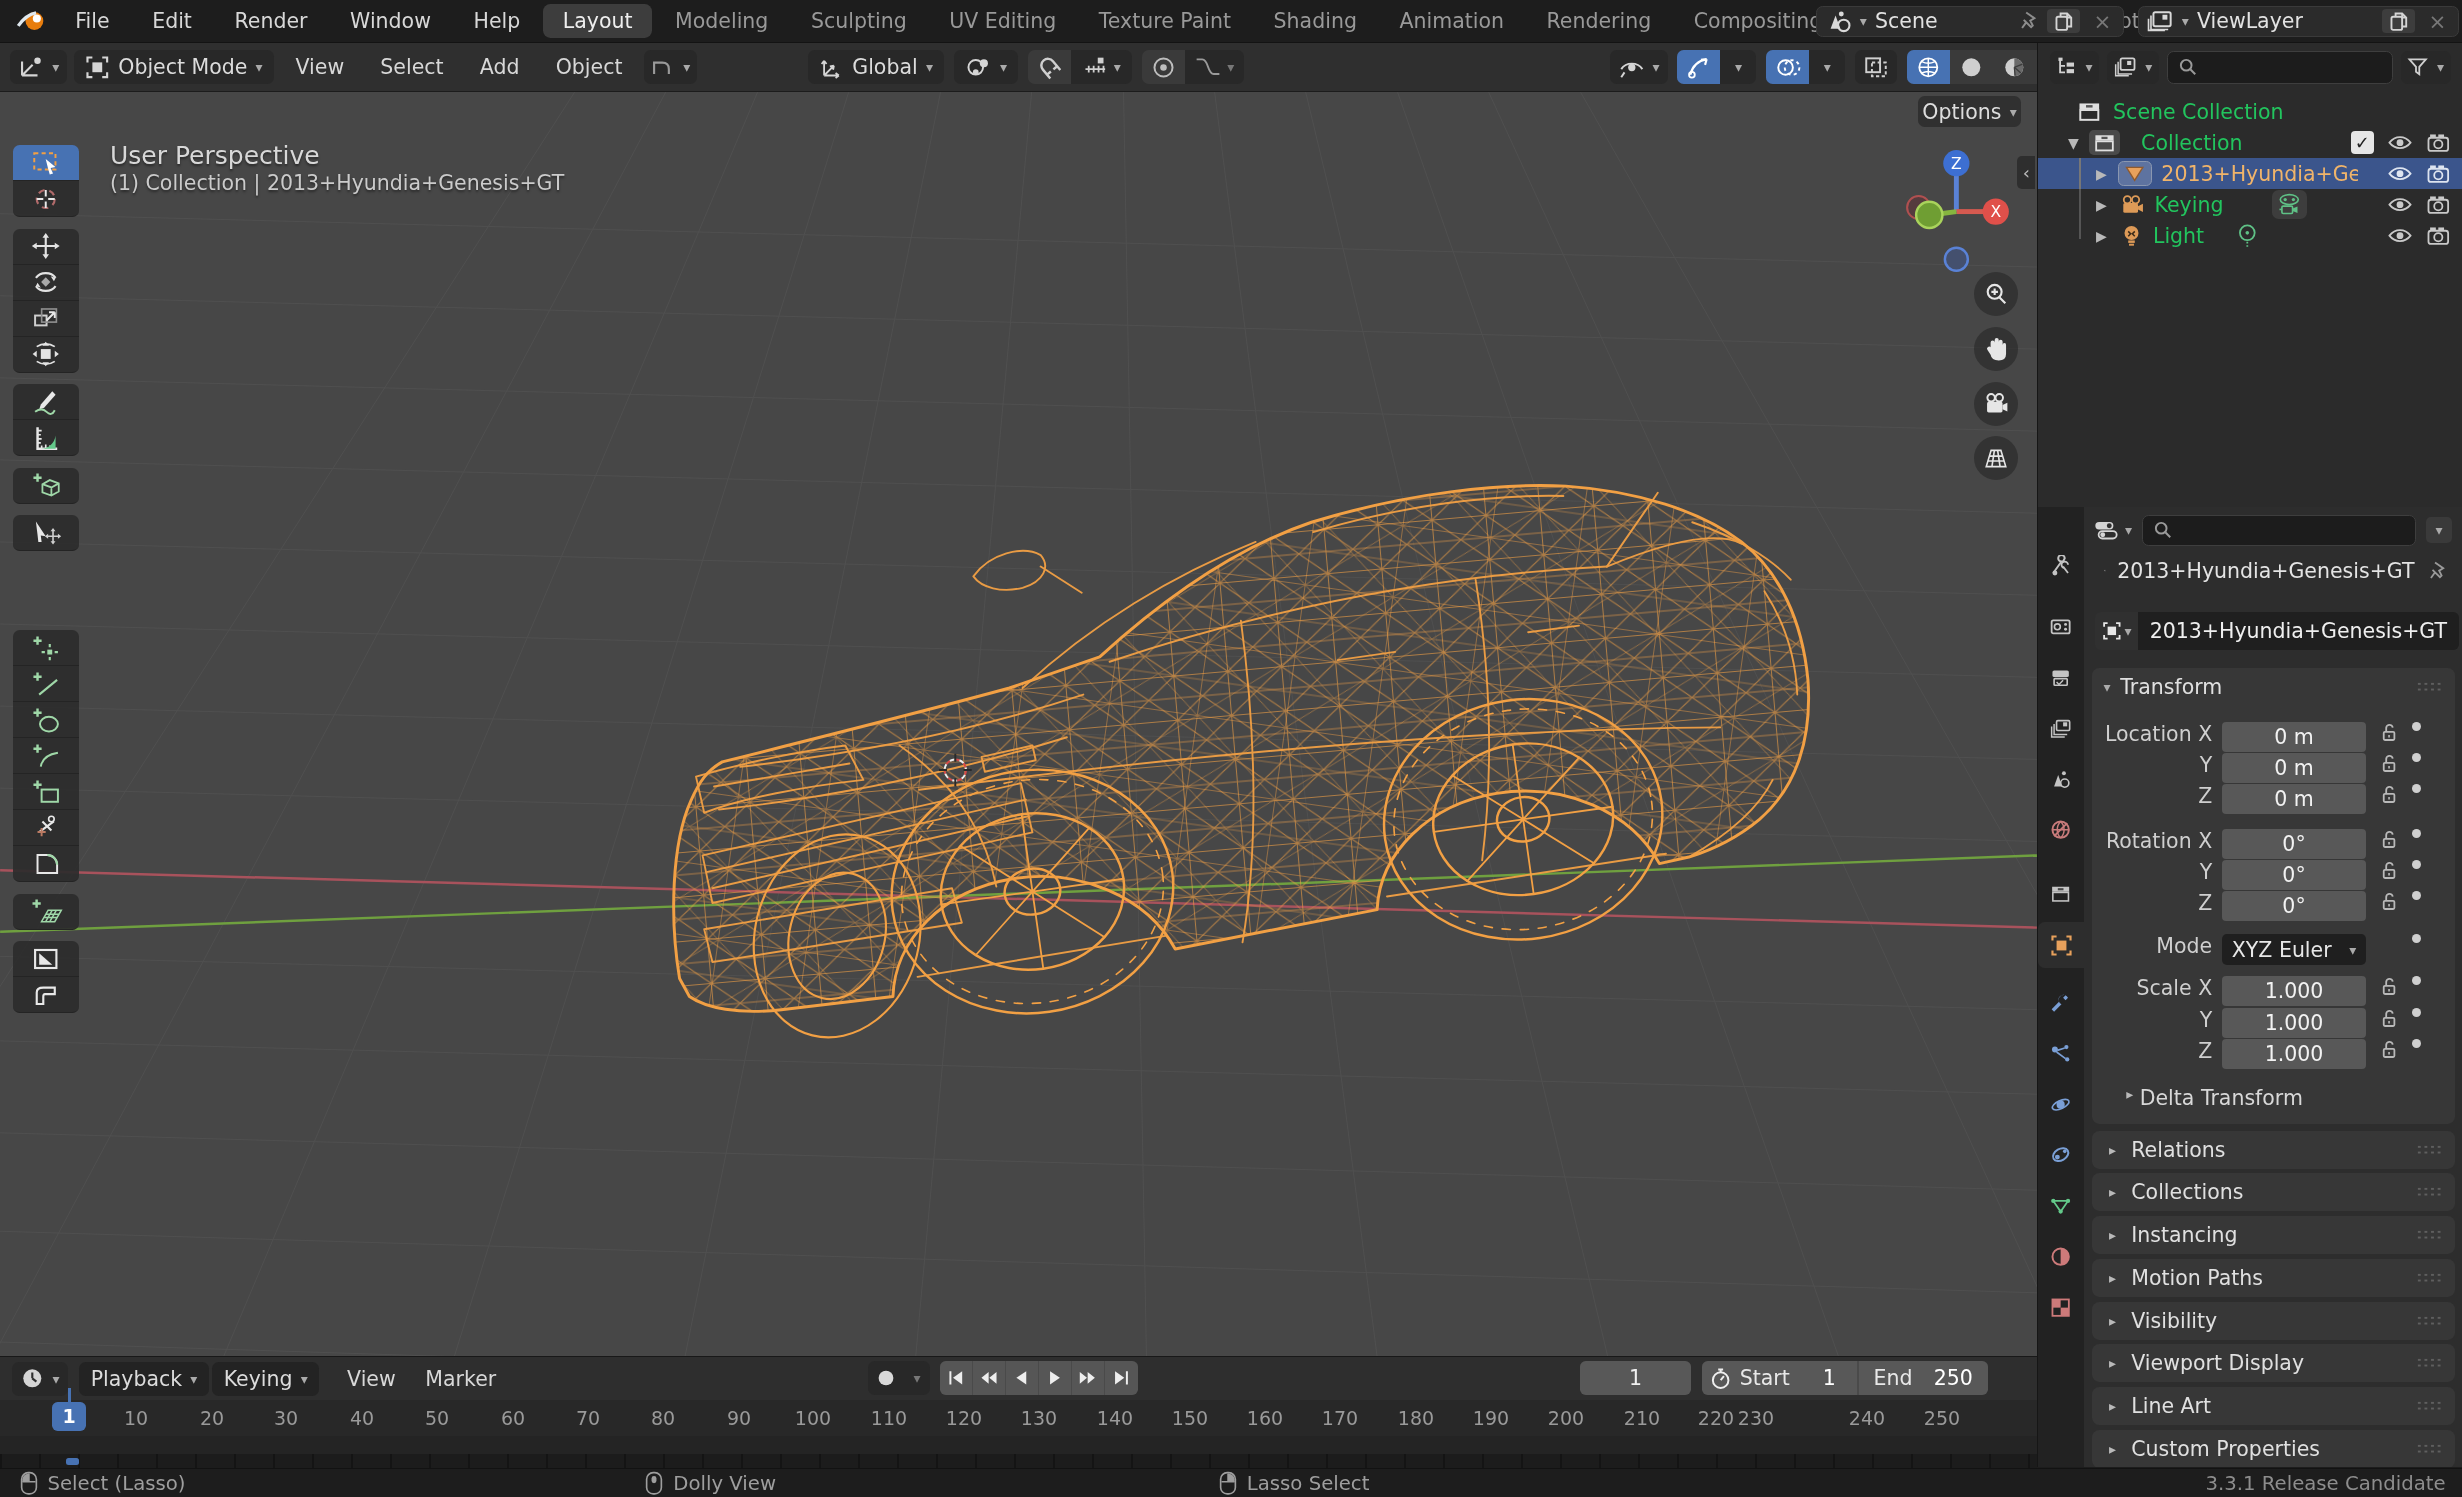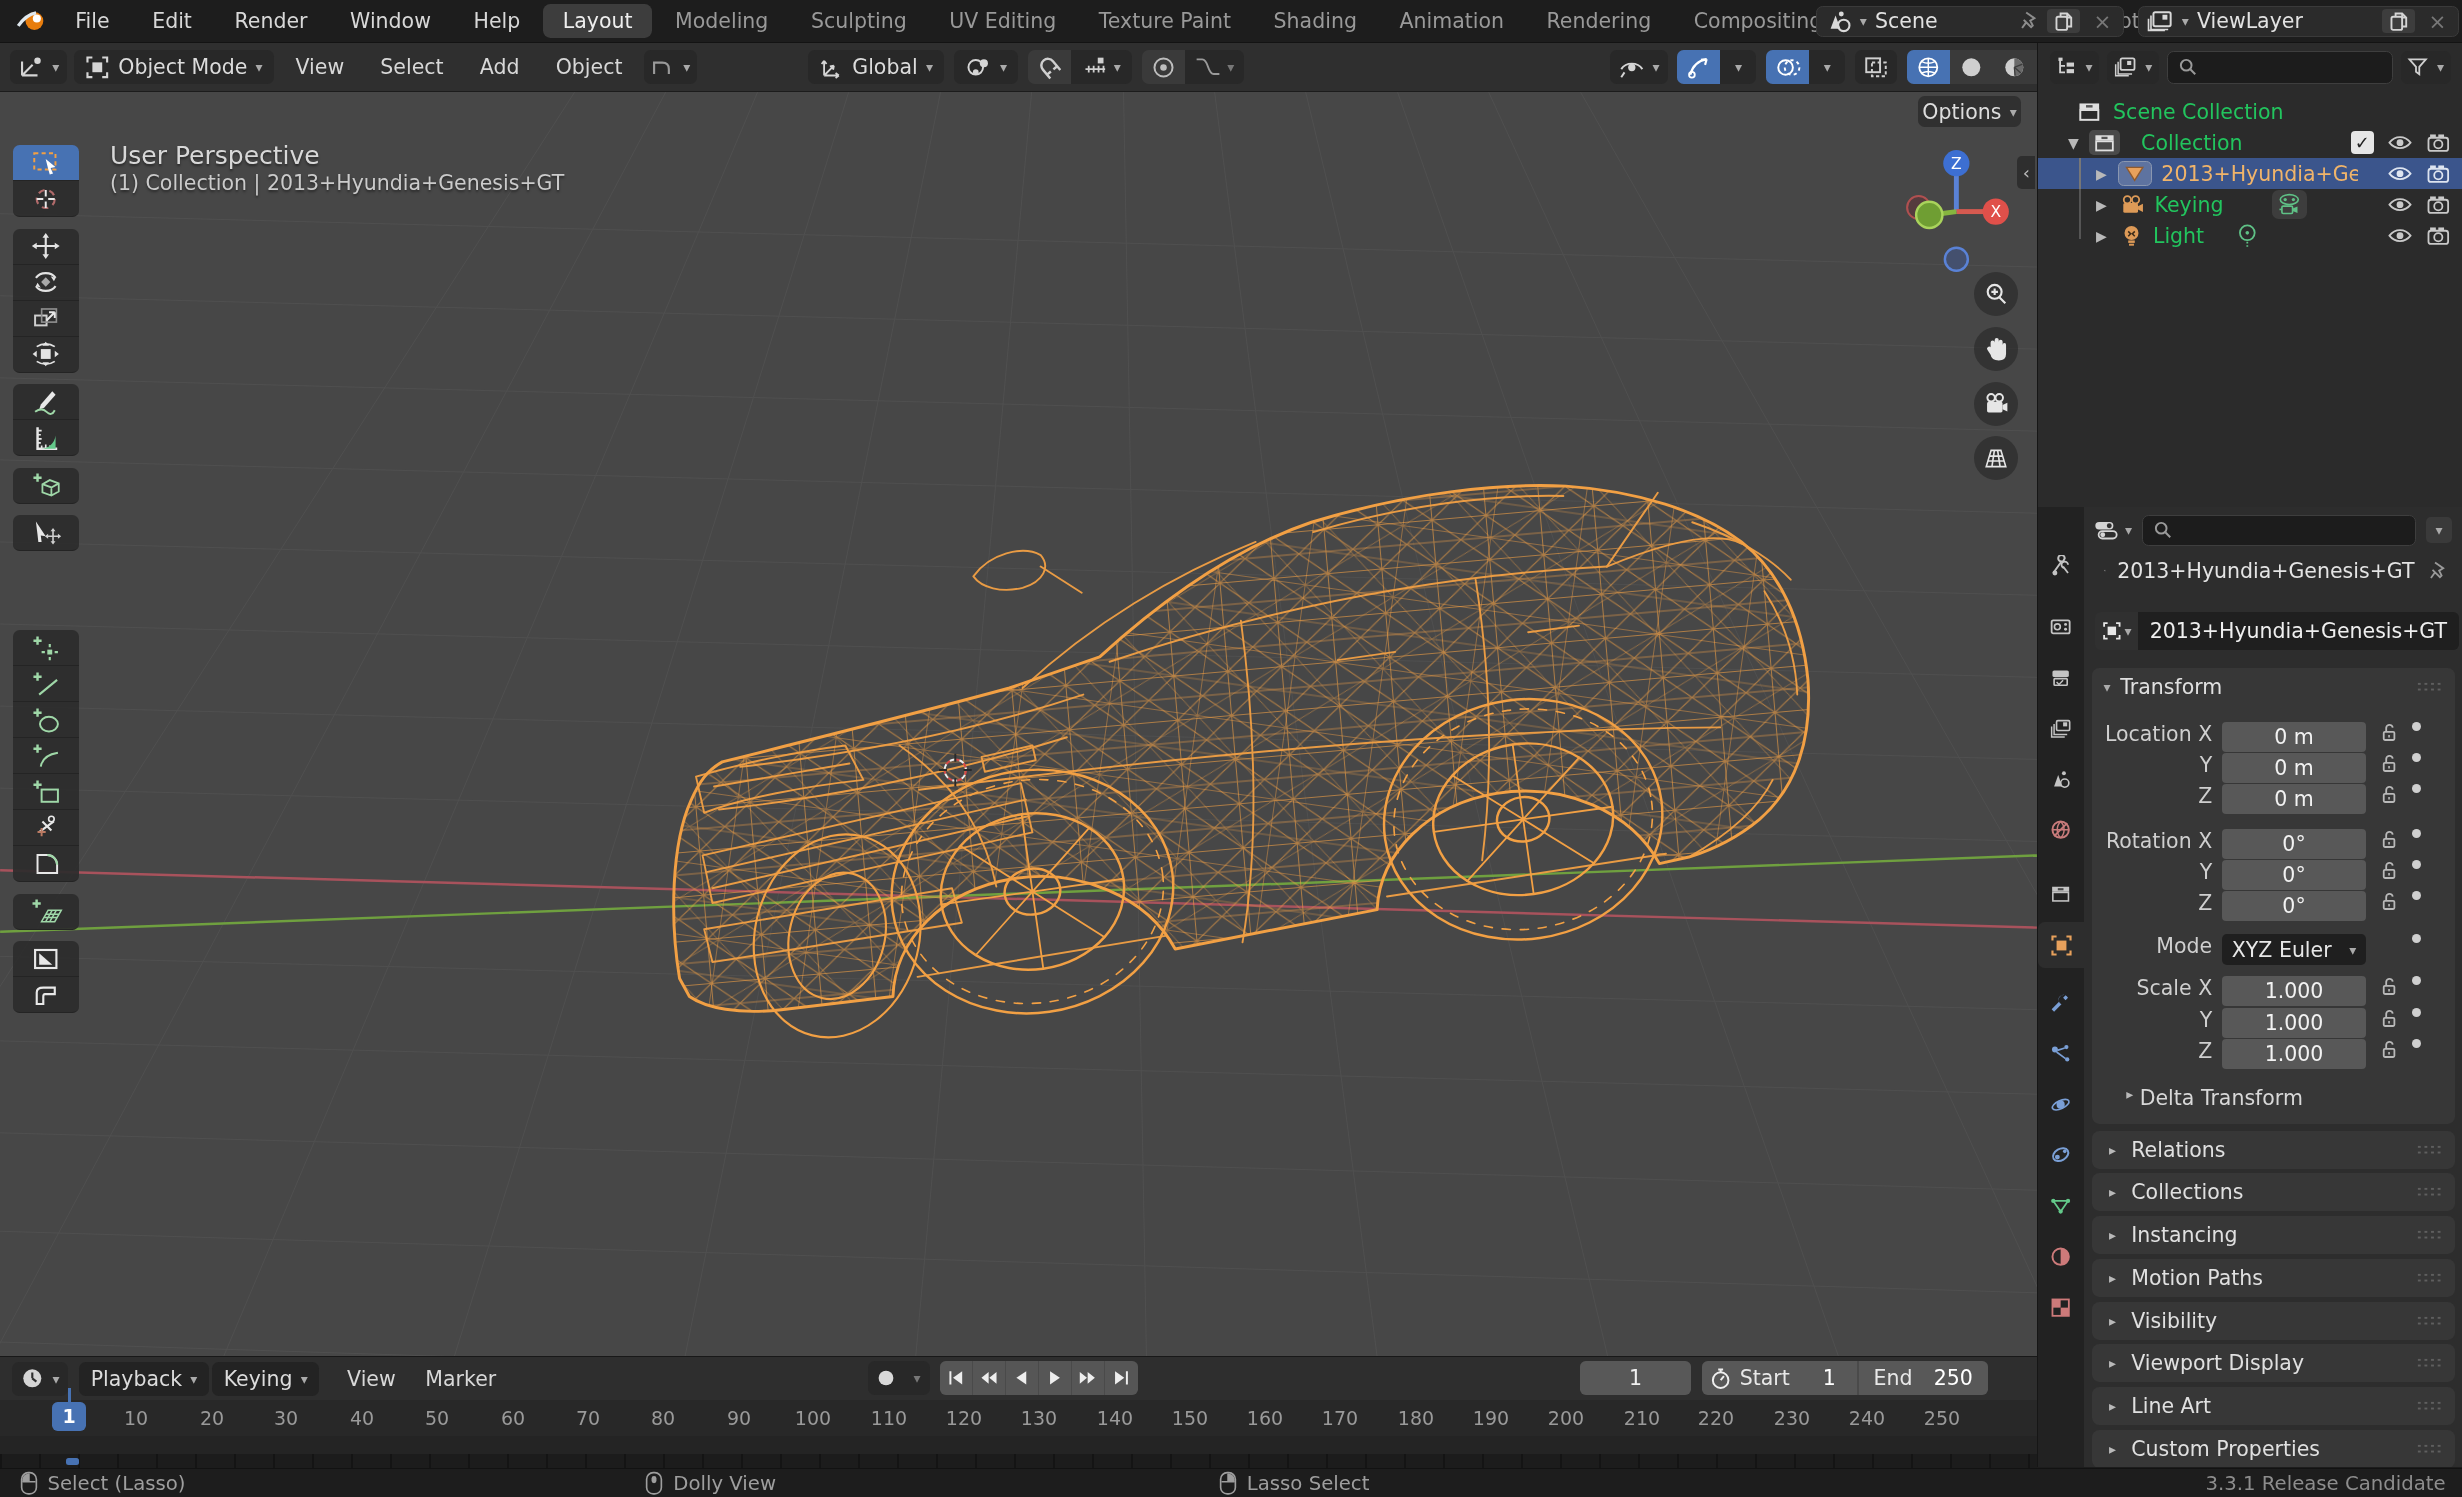--- a/index.html
+++ b/index.html
@@ -733,21 +733,21 @@
     <span class="ruler-num" style="left:1039px">130</span>
     <span class="ruler-num" style="left:1115px">140</span>
     <span class="ruler-num" style="left:1190px">150</span>
     <span class="ruler-num" style="left:1265px">160</span>
     <span class="ruler-num" style="left:1340px">170</span>
     <span class="ruler-num" style="left:1416px">180</span>
     <span class="ruler-num" style="left:1491px">190</span>
     <span class="ruler-num" style="left:1566px">200</span>
     <span class="ruler-num" style="left:1642px">210</span>
     <span class="ruler-num" style="left:1716px">220</span>
-    <span class="ruler-num" style="left:1792px">230</span>
+    <span class="ruler-num" style="left:1756px">230</span>
     <span class="ruler-num" style="left:1867px">240</span>
     <span class="ruler-num" style="left:1942px">250</span>
     <div id="frame-marker">1</div>
   </div>
   <div id="tl-track"></div>
   <div id="frame-stem"></div>
   <div id="tl-scroll">
     <div class="abs" style="left:66px;top:4.1px;width:13px;height:6.6px;background:var(--accent-blue);border-radius:2.5px"></div>
   </div>
 </div>

